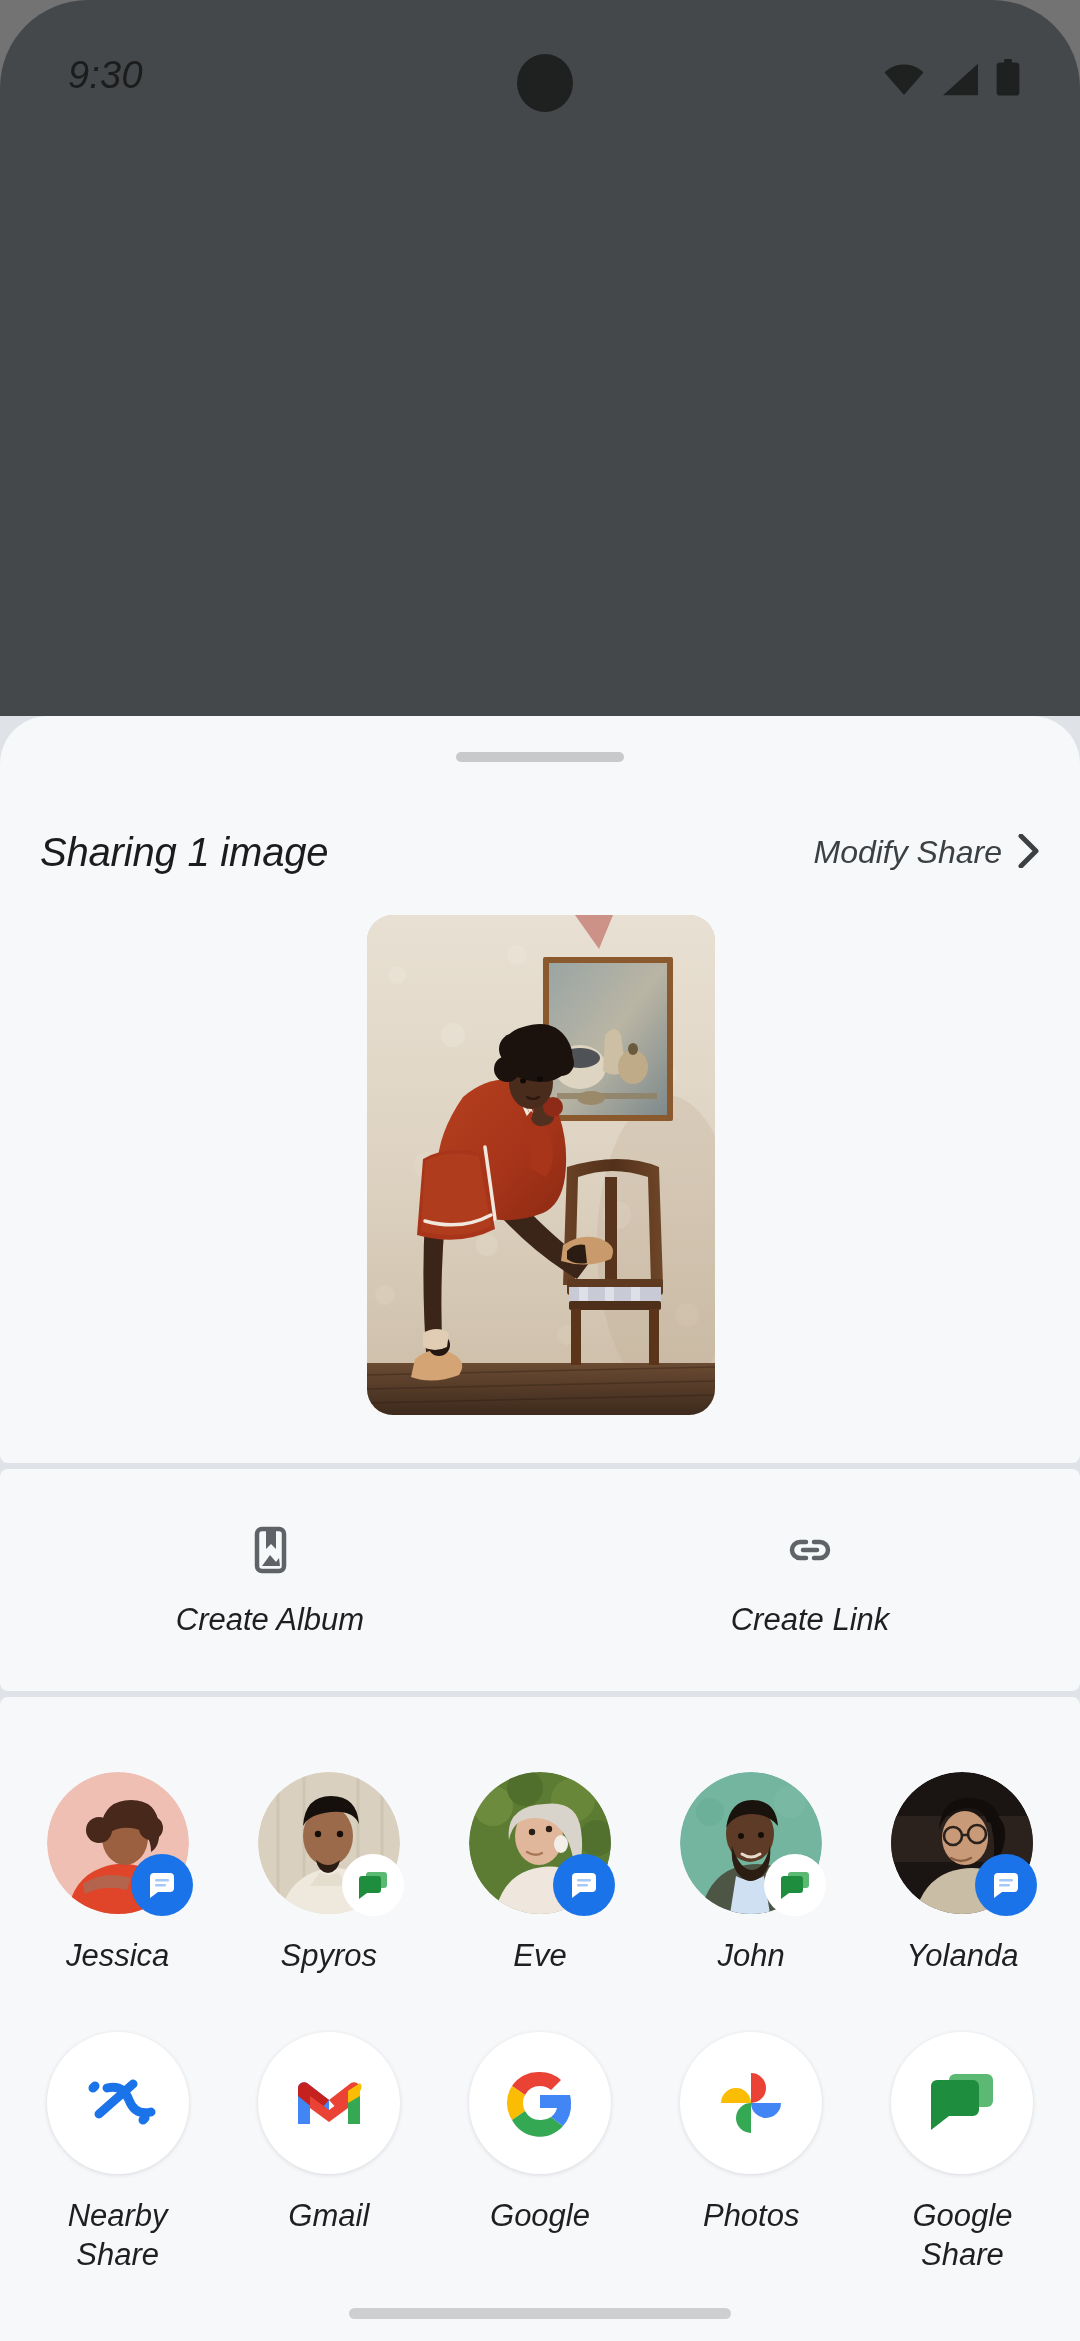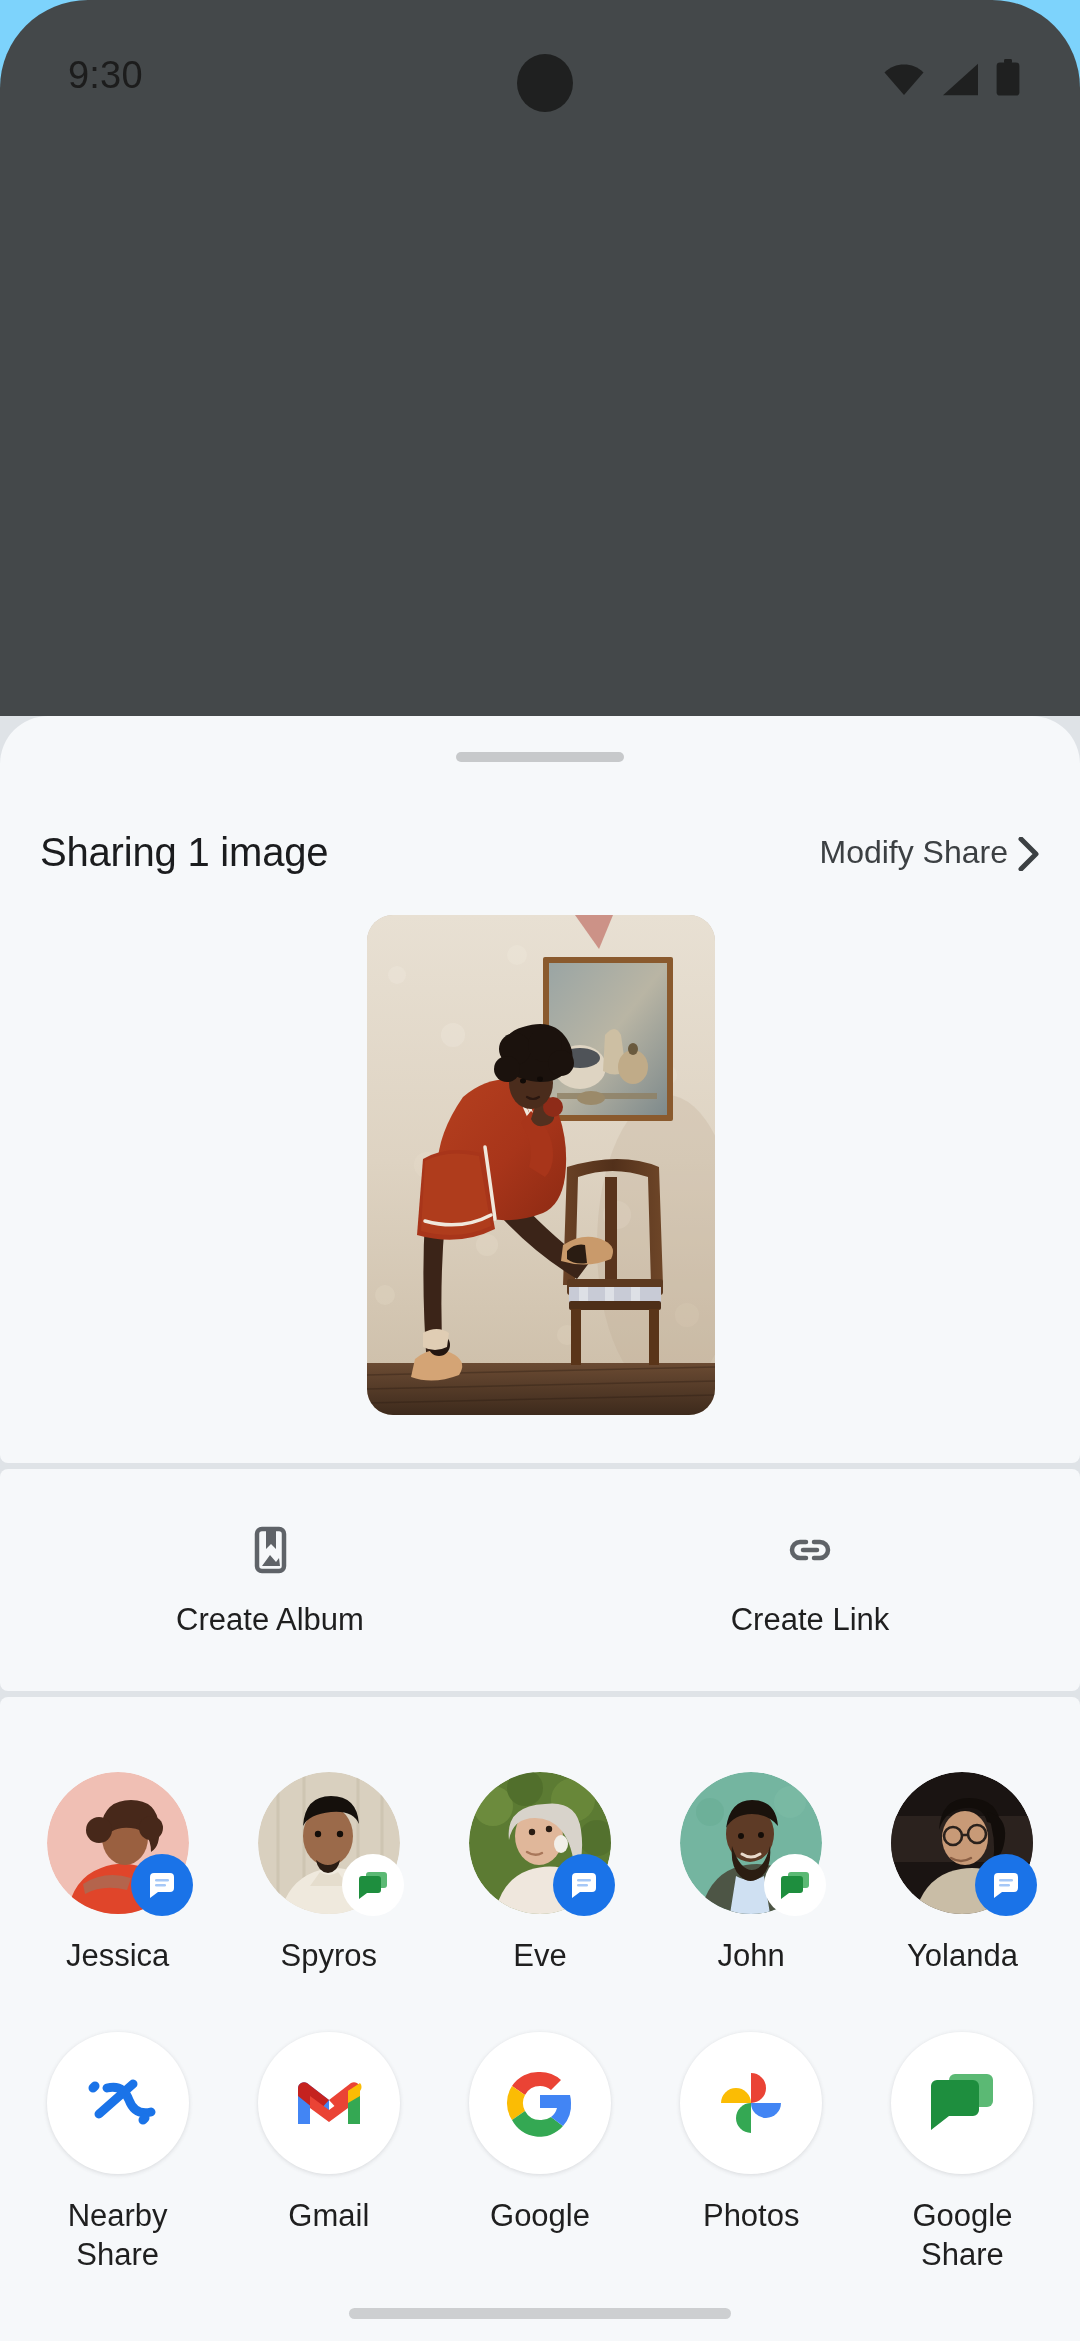--- a/index.html
+++ b/index.html
@@ -12,22 +12,23 @@
     height: 2341px;
     overflow: hidden;
     font-family: "Liberation Sans", sans-serif;
     -webkit-font-smoothing: antialiased;
   }
 
   #phone {
     position: relative;
     width: 1080px;
     height: 2341px;
-    background: #7dd3fc;
+    background: #737373;
     overflow: hidden;
+    font-style: italic;
   }
 
   
   .app-backdrop {
     position: absolute;
     left: 0; top: 0;
     width: 1080px;
     height: 2341px;
     background: #44484a;
     border-radius: 88px;
@@ -129,22 +130,22 @@
     padding: 0 40px 0 40px;
     box-sizing: border-box;
   }
   .sheet-title {
     font-size: 40px;
     color: #1b1c1e;
     letter-spacing: -0.2px;
   }
   .modify-share {
     display: flex;
-    align-items: flex-end;
-    gap: 10px;
+    align-items: flex-start;
+    gap: 16px;
     font-size: 32px;
     color: #3c4043;
   }
   .chevron-right {
     width: 22px;
     height: 34px;
     display: block;
   }
 
   

